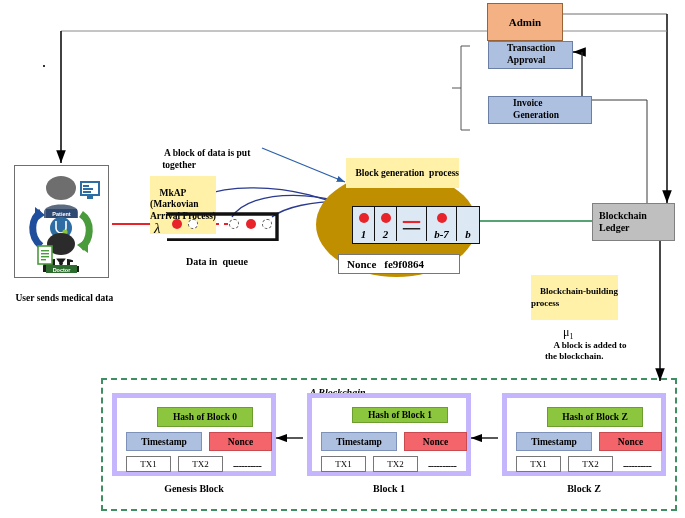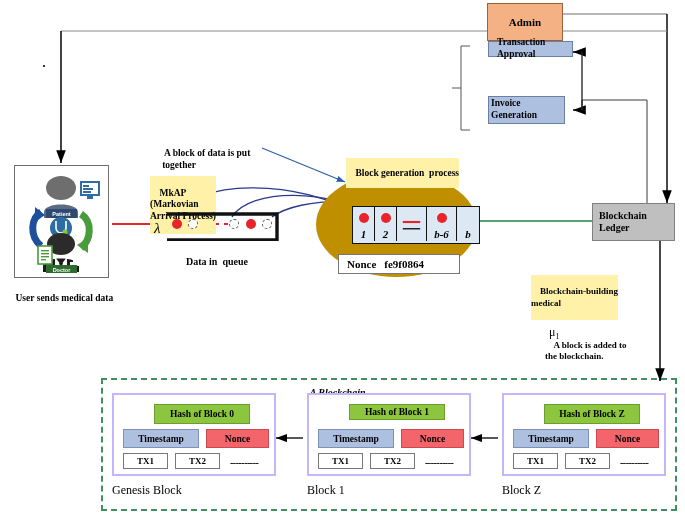--- a/index.html
+++ b/index.html
@@ -36,35 +36,35 @@
         font-style:italic;font-weight:bold;font-size:11px;padding-bottom:1px;box-sizing:border-box;}
   .cell:last-child{border-right:none;}
   .cell .cdot{position:absolute;top:6px;left:50%;margin-left:-5px;width:10px;height:10px;
               border-radius:50%;background:#E8232A;}
   .nonce-box{position:absolute;background:#fff;border:1px solid #777;
              display:flex;align-items:center;gap:8px;padding:0 8px;
              font-weight:bold;font-size:11px;box-sizing:border-box;}
 
   
   .chain-dash{position:absolute;border:2px dashed #3f8f63;box-sizing:border-box;}
-  .blk{position:absolute;border:2px solid #c4b5fd;background:#fff;box-sizing:border-box;}
+  .blk{position:absolute;border:5px solid #c4b5fd;background:#fff;box-sizing:border-box;}
   .hashbar{position:absolute;background:#8CC63E;border:1px solid #6d9c2f;
            display:flex;align-items:center;justify-content:center;
            font-weight:bold;font-size:9.5px;box-sizing:border-box;}
   .tsbar{position:absolute;background:#AEC0E0;border:1px solid #7e91b8;
          display:flex;align-items:center;justify-content:center;
          font-weight:bold;font-size:9.5px;box-sizing:border-box;}
   .noncebar{position:absolute;background:#F4646B;border:1px solid #c94a51;
          display:flex;align-items:center;justify-content:center;
          font-weight:bold;font-size:9.5px;box-sizing:border-box;}
   .txbox{position:absolute;background:#fff;border:1px solid #777;
          display:flex;align-items:center;justify-content:center;
-         font-weight:bold;font-size:9px;box-sizing:border-box;}
+         font-weight:normal;font-size:9px;box-sizing:border-box;}
   .dashes{position:absolute;font-weight:bold;font-size:10px;letter-spacing:-0.5px;}
-  .blkcap{position:absolute;font-weight:normal;font-size:12px;}
+  .blkcap{position:absolute;font-weight:bold;font-size:10px;text-align:center;}
 
   .tiny-dot{position:absolute;width:2px;height:2px;background:#333;}
 </style>
 </head>
 <body>
 
 <div class="stage">
 
   <svg class="layer">
     <defs>
@@ -137,26 +137,26 @@
     <g>
       <path d="M303,438 L276,438" stroke="#111" stroke-width="1.4" fill="none" marker-end="url(#ar-black)"></path>
       <path d="M498,438 L471,438" stroke="#111" stroke-width="1.4" fill="none" marker-end="url(#ar-black)"></path>
     </g>
   </svg>
 
   <div class="box admin-box" style="left:487px;top:3px;width:76px;height:38px;justify-content:center;font-size:11px;">
     <span>Admin</span>
   </div>
 
-  <div class="box blue-box" style="left:488px;top:41px;width:85px;height:16px;padding-left:8px;font-size:9.5px;line-height:1.25;white-space:pre;">
+  <div class="box blue-box" style="left:488px;top:41px;width:85px;height:28px;padding-left:18px;font-size:9.5px;line-height:1.25;white-space:pre;">
     <span>Transaction
 Approval</span>
   </div>
 
-  <div class="box blue-box" style="left:488px;top:96px;width:77px;height:28px;padding-left:2px;font-size:9.5px;line-height:1.25;white-space:pre;">
+  <div class="box blue-box" style="left:488px;top:96px;width:104px;height:28px;padding-left:24px;font-size:9.5px;line-height:1.25;white-space:pre;">
     <span>Invoice
 Generation</span>
   </div>
 
   <div class="box ledger-box" style="left:592px;top:203px;width:83px;height:38px;padding-left:6px;font-size:10px;line-height:1.25;white-space:pre;">
     <span>Blockchain
 Ledger</span>
   </div>
 
   <div class="userbox" style="left:14px;top:165px;width:93px;height:111px;">
@@ -252,39 +252,39 @@
       <span>2</span>
     </div>
     <div class="cell" style="width:30px;">
       <svg viewBox="0 0 30 36" width="30" height="36">
         <line x1="6" y1="18" x2="24" y2="18" stroke="#E8232A" stroke-width="2.2"></line>
         <line x1="6" y1="25" x2="24" y2="25" stroke="#111" stroke-width="1.4"></line>
       </svg>
     </div>
     <div class="cell" style="width:30px;">
       <span class="cdot"></span>
-      <span>b-6</span>
+      <span>b-7</span>
     </div>
     <div class="cell">
       <span>b</span>
     </div>
   </div>
 
   <div class="nonce-box" style="left:338px;top:254px;width:122px;height:20px;">
     <span>Nonce</span>
     <span>fe9f0864</span>
   </div>
 
 
   <div class="lbl hl" style="left:531px;top:275px;font-size:9px;line-height:1.25;">
     <span>Blockchain-building
-medical</span>
-  </div>
-
-  <div class="lbl" style="left:537px;top:310px;font-size:12px;font-weight:normal;">
+process</span>
+  </div>
+
+  <div class="lbl" style="left:551px;top:310px;font-size:12px;font-weight:normal;">
     <span>μ</span><sub style="font-size:8px;">1</sub>
   </div>
 
   <div class="lbl" style="left:545px;top:328px;font-size:9px;line-height:1.3;">
     <span>A block is added to
 the blockchain.</span>
   </div>
 
   <div class="lbl" style="left:300px;top:376px;font-size:10px;font-style:italic;">
     <span>A Blockchain</span>

